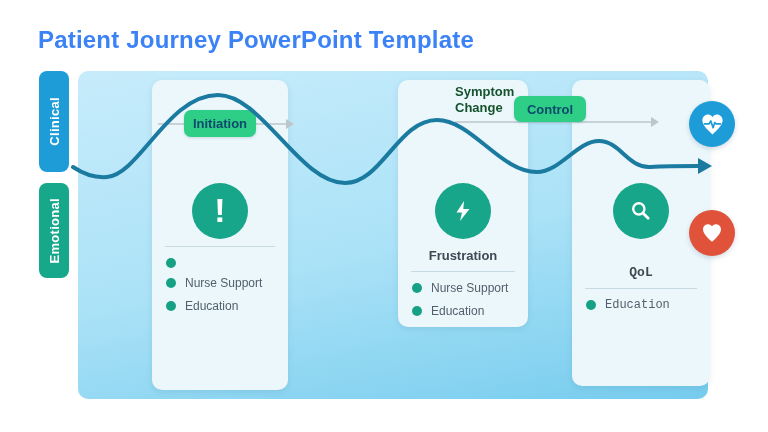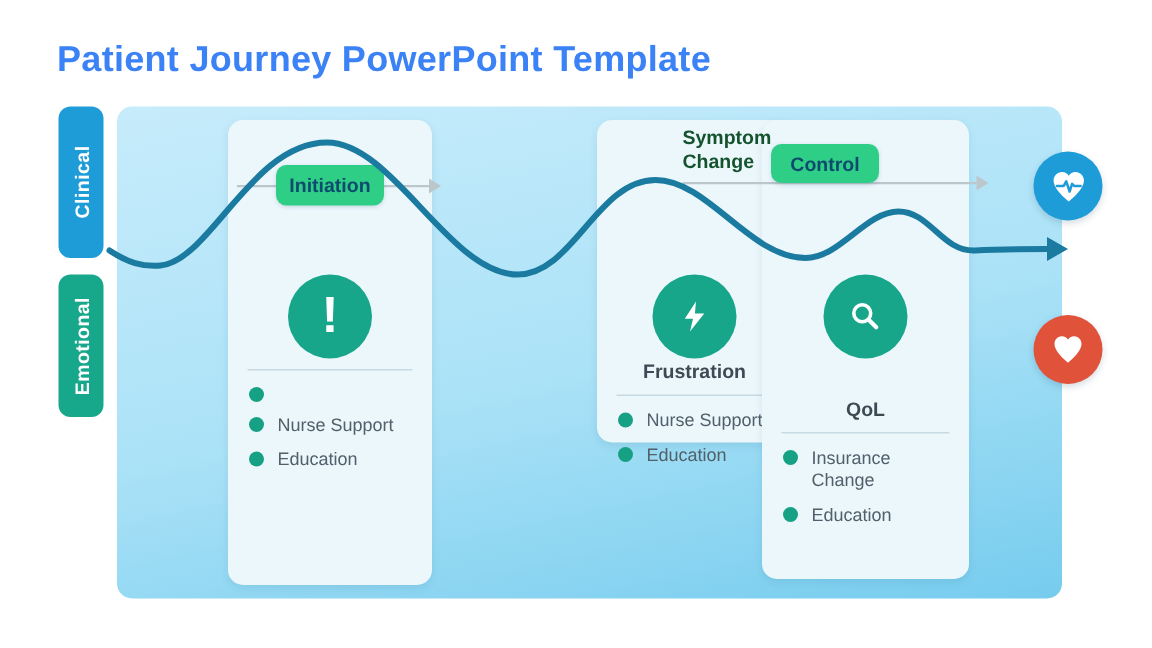--- a/index.html
+++ b/index.html
@@ -35,22 +35,22 @@
   #tab-clinical{top:71px;height:101px;background:#1e9cd8;}
   #tab-emotional{top:183px;height:95px;background:#17a78a;}
 
   
   .card{
     position:absolute;top:80px;z-index:2;border-radius:10px;
     background:#ecf7fc;box-shadow:0 2px 6px rgba(20,80,110,.10);
     display:flex;flex-direction:column;align-items:center;
   }
   #card-1{left:152px;width:136px;height:310px;}
-  #card-2{left:398px;width:130px;height:215px;}
-  #card-3{left:508px;width:138px;height:306px;}
+  #card-2{left:398px;width:130px;height:247px;}
+  #card-3{left:572px;width:138px;height:306px;font-family:Liberation Mono, monospace;}
 
   .card-icon{
     width:56px;height:56px;border-radius:50%;background:#18a68a;
     margin-top:103px;flex:0 0 auto;
     display:flex;align-items:center;justify-content:center;
   }
   .card-icon .excl{color:#fff;font-size:34px;font-weight:bold;line-height:1;margin-top:-2px;}
 
   .card-title{
     height:42px;display:flex;flex-direction:column;justify-content:flex-end;
@@ -167,24 +167,20 @@
       <circle cx="10" cy="10" r="5.2" stroke="#ffffff" stroke-width="2.2"></circle>
       <line x1="14" y1="14" x2="18.6" y2="18.6" stroke="#ffffff" stroke-width="2.6" stroke-linecap="round"></line>
     </svg>
   </div>
   <div class="card-title">
     <span>QoL</span>
       <span></span>
   </div>
   <div class="card-divider"></div>
   <ul class="bullets">
-    <li>
-        <span class="dot"></span>
-        <span>Insurance Change</span>
-      </li>
     <li>
         <span class="dot"></span>
         <span>Education</span>
       </li>
   </ul>
 </div>
 
 <svg id="arrows-layer" class="layer" width="768" height="432" viewBox="0 0 768 432">
   <line x1="158" y1="124" x2="286" y2="124" stroke="#bcc7cc" stroke-width="1.5"></line>
   <polygon points="286,119 294,124 286,129" fill="#bcc7cc"></polygon>

